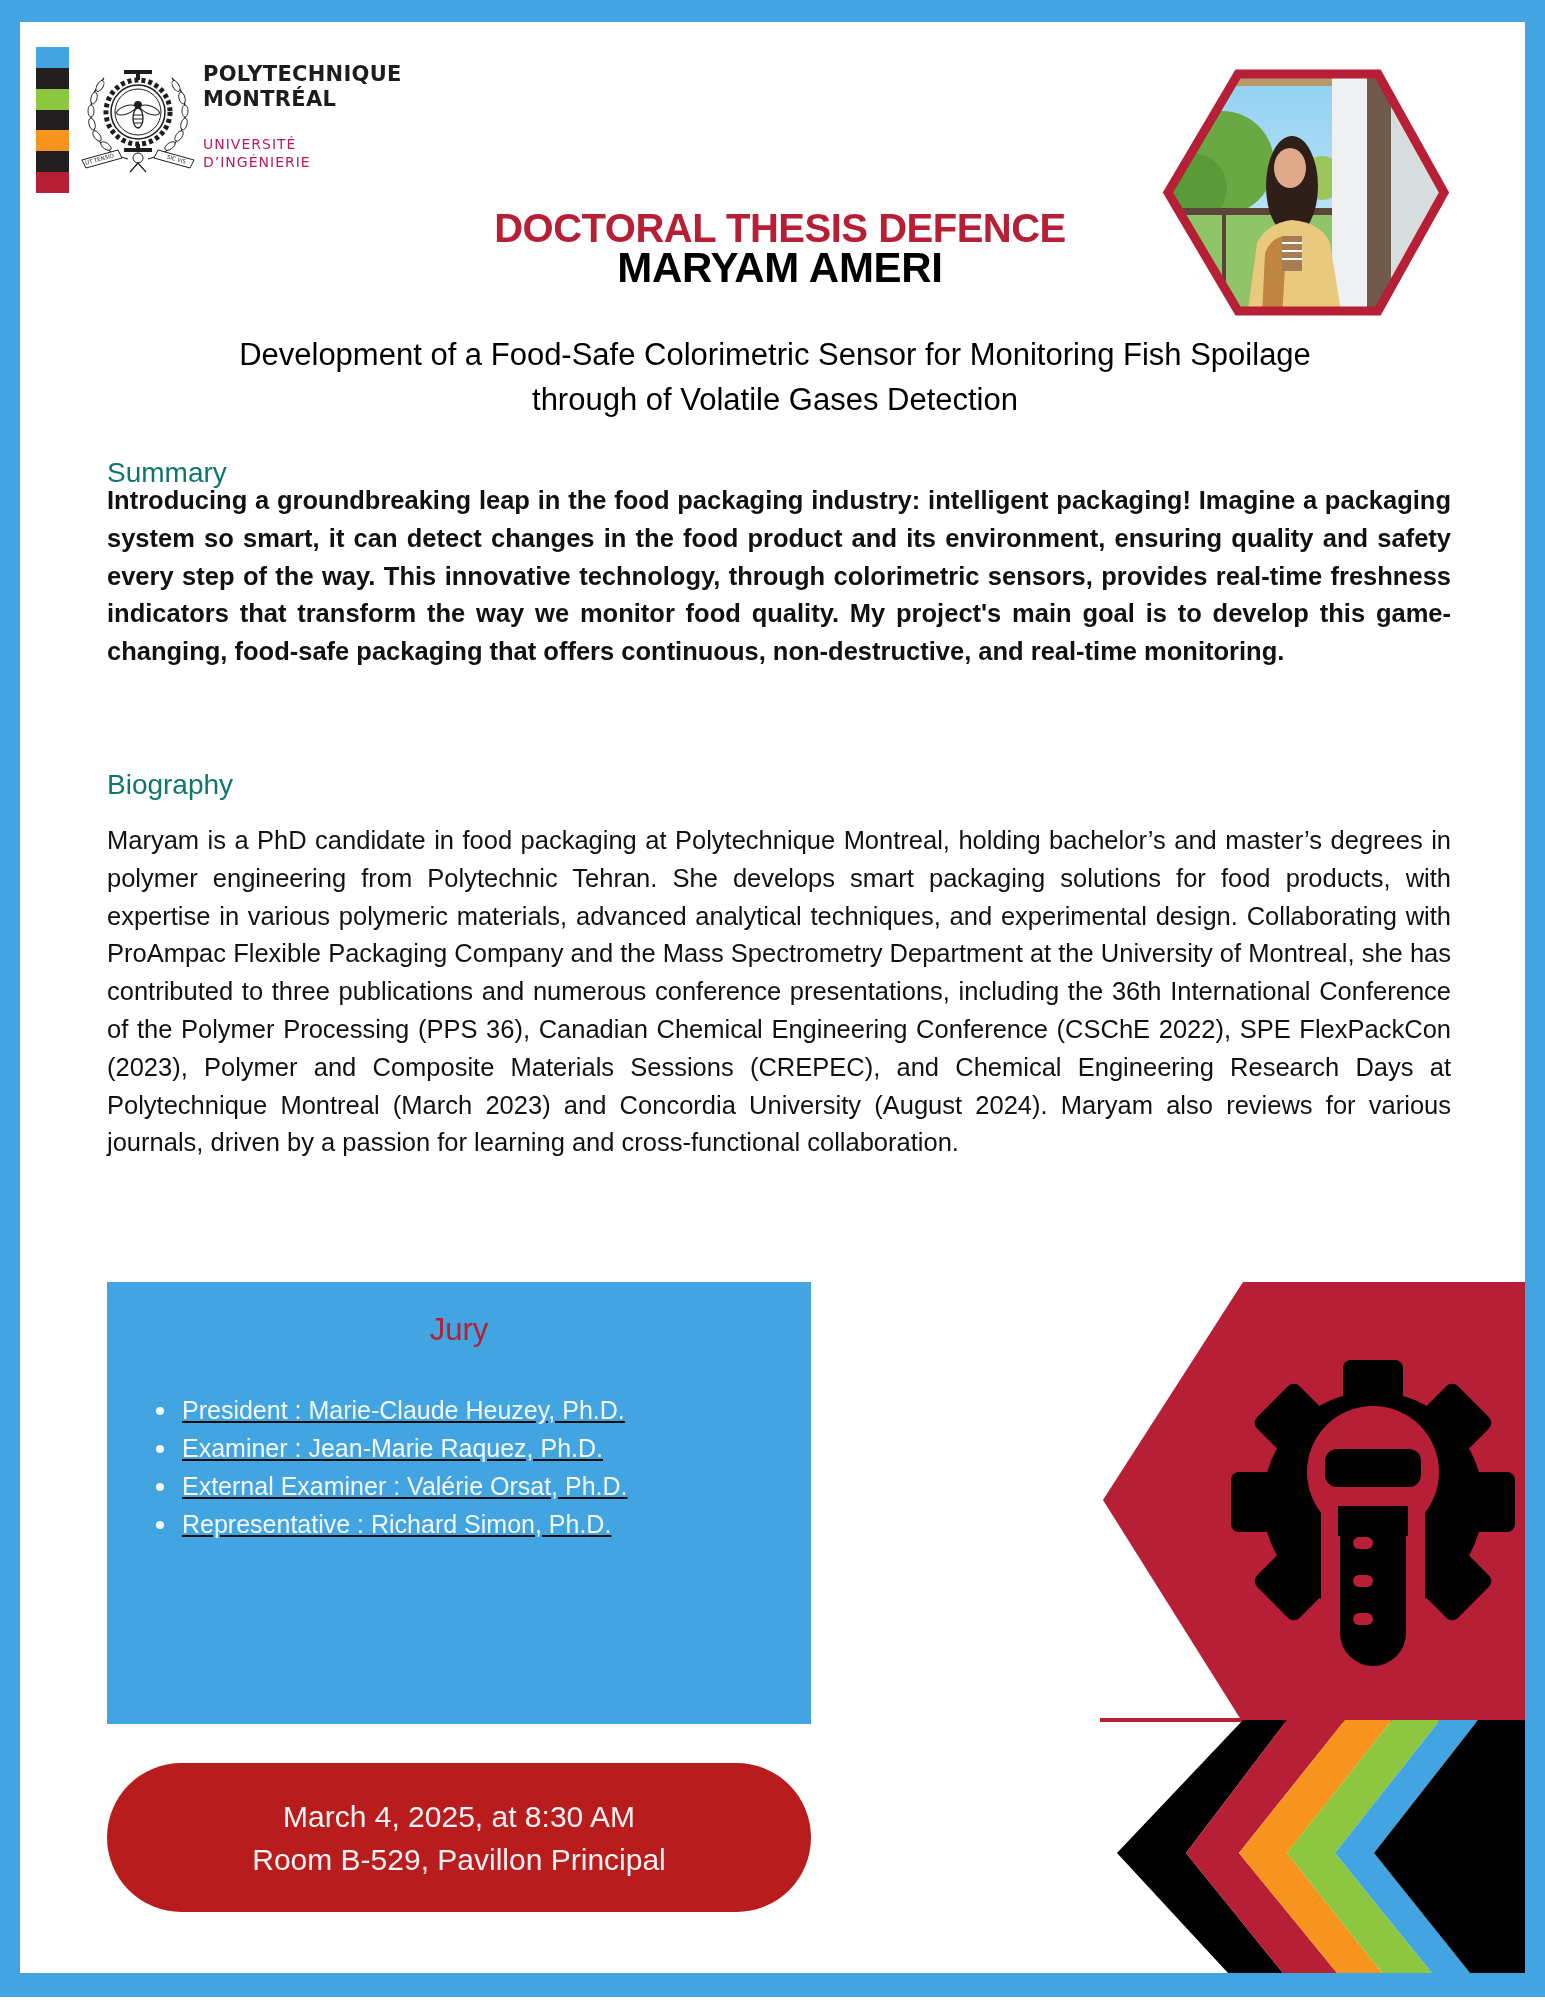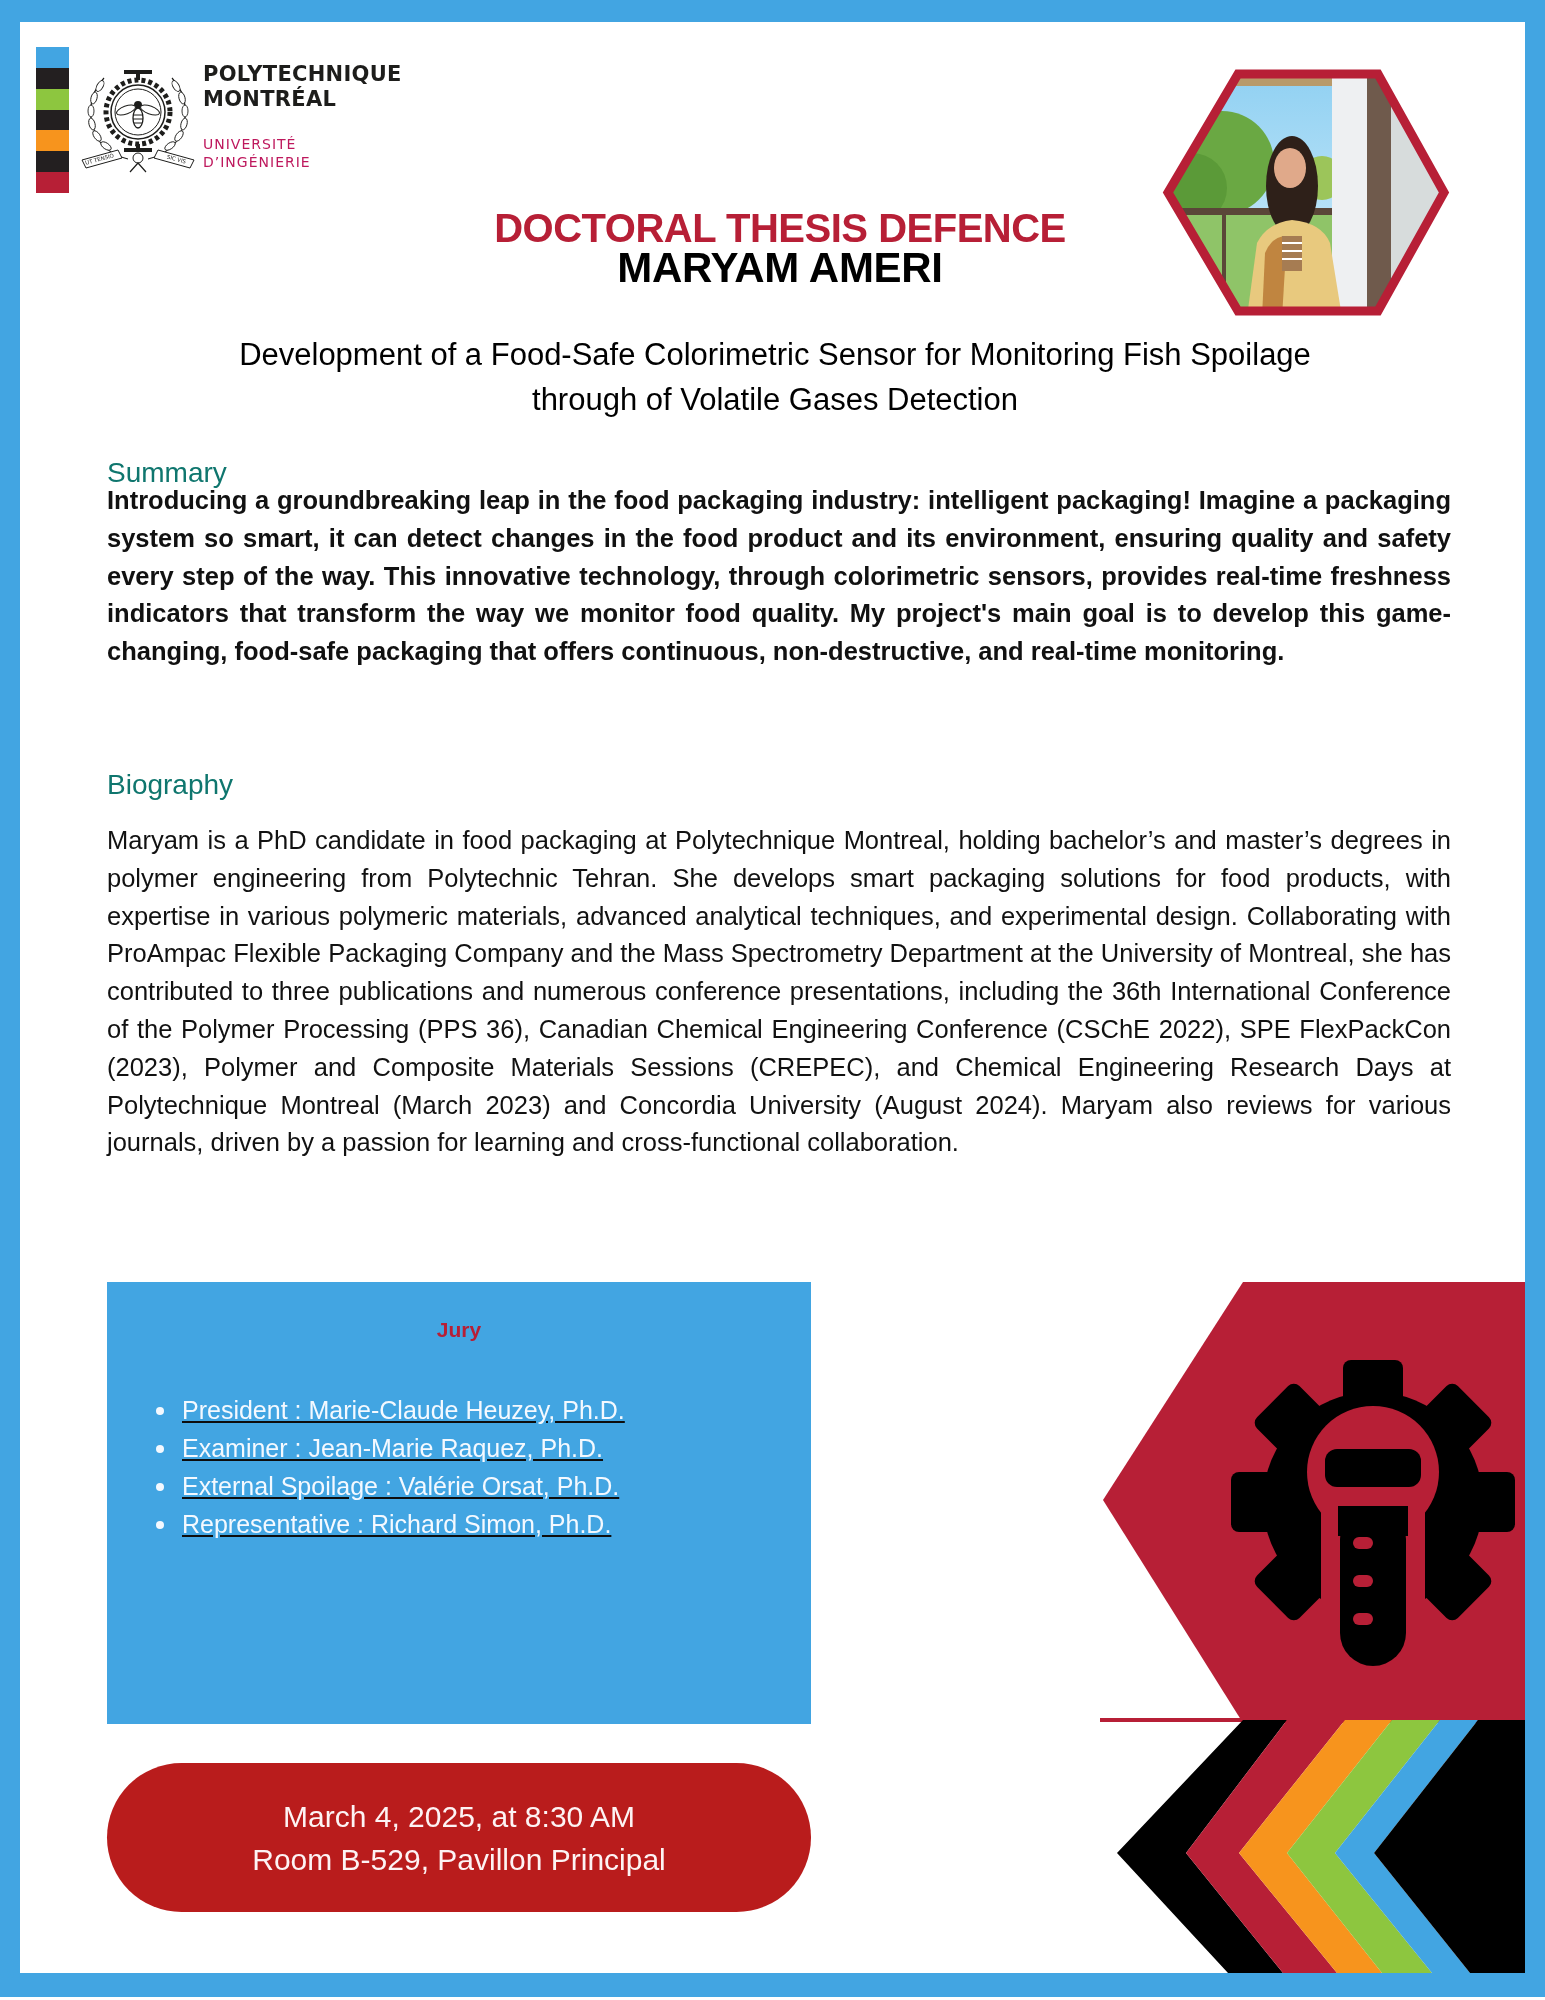--- a/index.html
+++ b/index.html
@@ -55,21 +55,21 @@
   }
   .summary-h { left: 107px; top: 457px; }
   .summary-body { left: 107px; top: 482px; width: 1344px; font-weight: bold; }
   .bio-h { left: 107px; top: 769px; }
   .bio-body { left: 107px; top: 822px; width: 1344px; }
 
   
   .jury-box { left: 107px; top: 1282px; width: 704px; height: 442px; background: #42a5e2; }
   .jury-title {
     position: absolute; left: 0; right: 0; top: 28px; text-align: center;
-    font-weight: bold; font-size: 21px; line-height: 40px; color: #b71f36;
+    font-weight: normal; font-size: 31px; line-height: 40px; color: #b71f36;
   }
   .jury-list { position: absolute; left: 37px; top: 97px; margin: 12px; padding: 0; list-style: none; text-decoration: underline; }
   .jury-list li {
     position: relative; padding-left: 26px; font-size: 25px; line-height: 38px; color: #f4f9ff; white-space: nowrap;
   }
   .jury-list li::before {
     content: ""; position: absolute; left: 0; top: 16px; width: 8px; height: 8px; border-radius: 50%; background: #f4f9ff;
   }
 
   
@@ -209,21 +209,21 @@
 </div>
 
 <div class="abs section-h bio-h">Biography</div>
 <div class="abs body-text bio-body">Maryam is a PhD candidate in food packaging at Polytechnique Montreal, holding bachelor’s and master’s degrees in polymer engineering from Polytechnic Tehran. She develops smart packaging solutions for food products, with expertise in various polymeric materials, advanced analytical techniques, and experimental design. Collaborating with ProAmpac Flexible Packaging Company and the Mass Spectrometry Department at the University of Montreal, she has contributed to three publications and numerous conference presentations, including the 36th International Conference of the Polymer Processing (PPS 36), Canadian Chemical Engineering Conference (CSChE 2022), SPE FlexPackCon (2023), Polymer and Composite Materials Sessions (CREPEC), and Chemical Engineering Research Days at Polytechnique Montreal (March 2023) and Concordia University (August 2024). Maryam also reviews for various journals, driven by a passion for learning and cross-functional collaboration.</div>
 
 <div class="abs jury-box">
   <div class="jury-title">Jury</div>
   <ul class="jury-list">
     <li>President : Marie-Claude Heuzey, Ph.D.</li>
     <li>Examiner : Jean-Marie Raquez, Ph.D.</li>
-    <li>External Spoilage : Valérie Orsat, Ph.D.</li>
+    <li>External Examiner : Valérie Orsat, Ph.D.</li>
     <li>Representative : Richard Simon, Ph.D.</li>
   </ul>
 </div>
 
 <div class="abs date-pill">
   <div>March 4, 2025, at 8:30 AM</div>
   <div>Room B-529, Pavillon Principal</div>
 </div>
 
 <svg class="abs deco-hex" viewBox="0 0 425 445">

